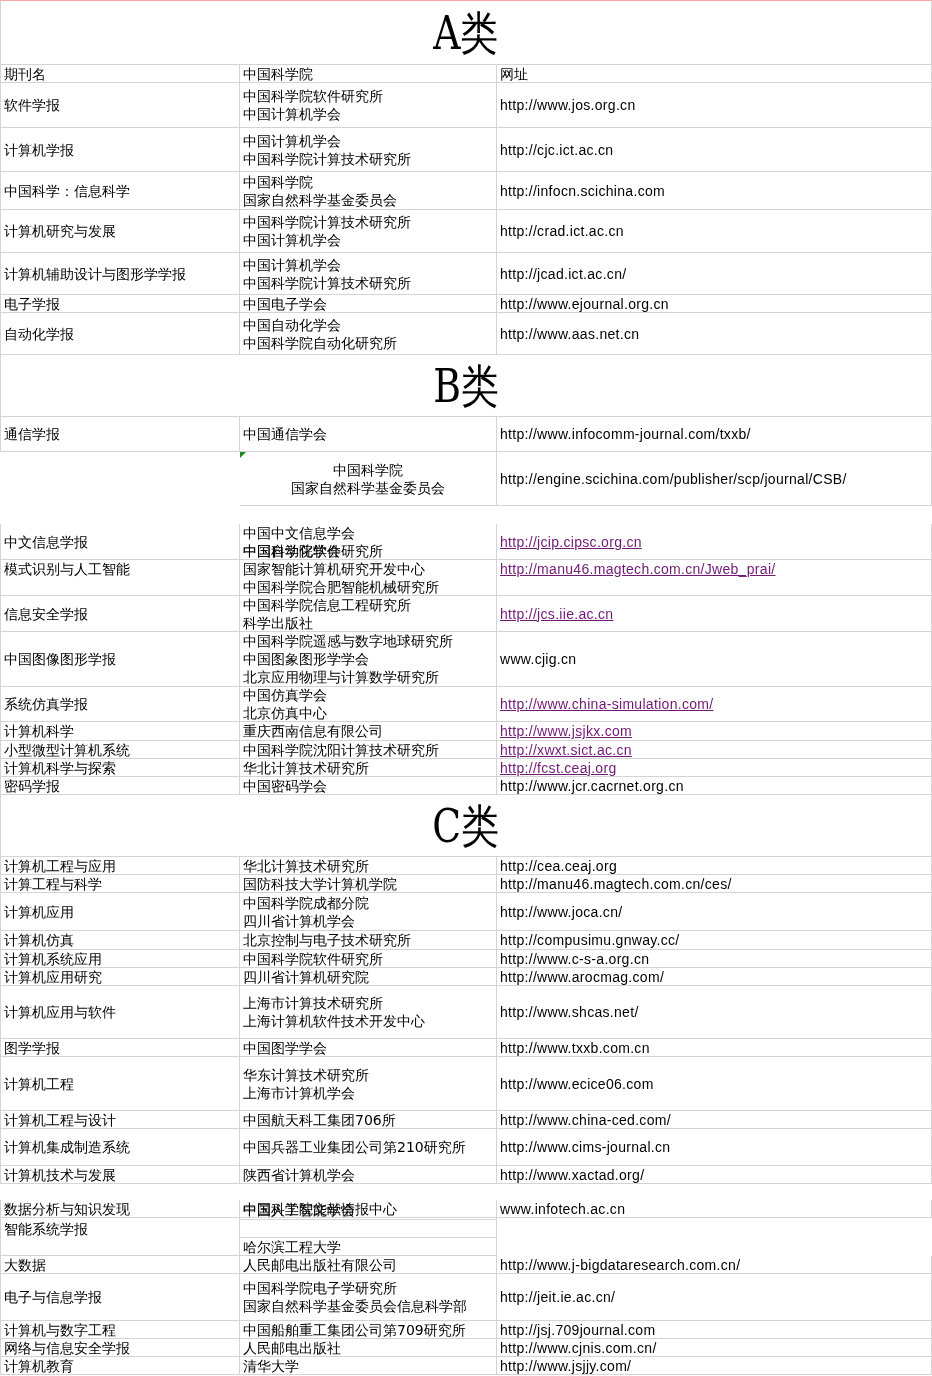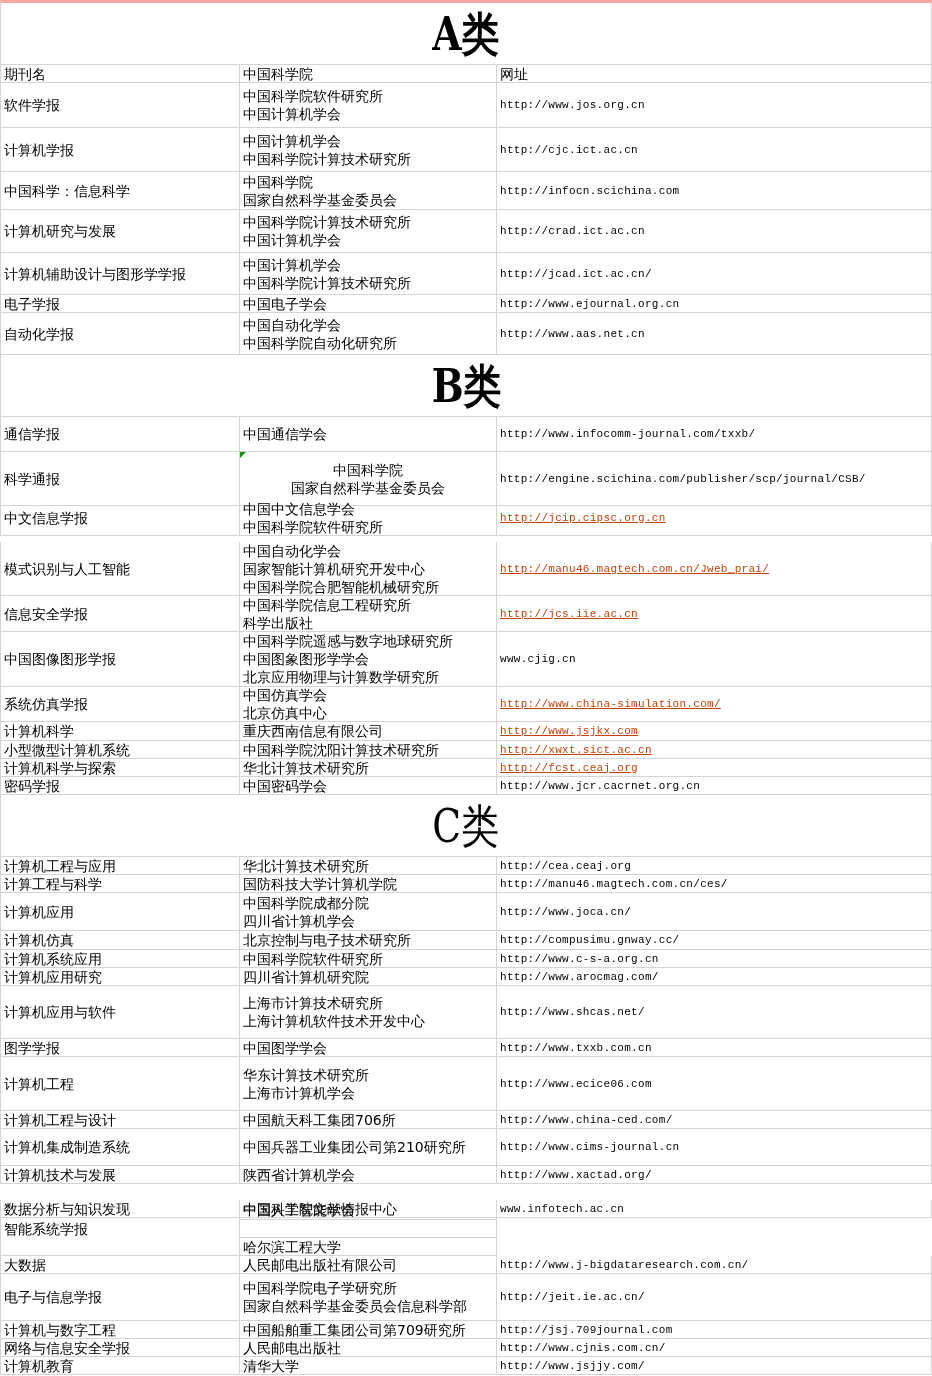--- a/index.html
+++ b/index.html
@@ -8,27 +8,27 @@
   #sheet { position: absolute; left: 0; top: 0; width: 932px; }
   .row { position: absolute; left: 0; width: 932px; box-sizing: border-box; }
   .cell { position: absolute; top: 0; bottom: 0; box-sizing: border-box;
           border-right: 1px solid #d4d4d4; border-bottom: 1px solid #d4d4d4;
           display: flex; flex-direction: column; justify-content: center;
           font-size: 14px; line-height: 18px; white-space: nowrap; overflow: hidden; }
   .c1 { left: 0; width: 240px; padding-left: 3px; border-left: 1px solid #d4d4d4; }
   .c2 { left: 240px; width: 257px; padding-left: 3px; }
   .c3 { left: 497px; width: 435px; padding-left: 3px; }
   .c2.center { align-items: center; padding-left: 0; }
-  .url { font-family: Liberation Mono, monospace; font-size: 11px; letter-spacing: 0.3px; }
-  .url.link { color: #c2410c; text-decoration: underline; }
+  .url { font-family: Liberation Sans, sans-serif; font-size: 14px; letter-spacing: 0.3px; }
+  .url.link { color: #701a75; text-decoration: underline; }
   .title-row .cell { left: 0; width: 932px; align-items: center; justify-content: center;
                      border-left: 1px solid #d4d4d4; }
   .title-text { font-family: "DejaVu Serif", "Liberation Serif", serif; font-size: 46px;
                 line-height: 50px; transform: scaleX(0.82); }
-  .top-border { border-top: 3px solid #fca5a5; font-weight: bold; }
+  .top-border { border-top: 1px solid #fca5a5; }
   .sub { position: absolute; left: 0; right: 0; box-sizing: border-box; padding-left: 3px;
          border-bottom: 1px solid #d4d4d4; height: 18px; line-height: 18px; }
   .comment-mark { position: absolute; left: 0; top: 0; width: 0; height: 0;
                   border-top: 6px solid #1a8a1a; border-right: 6px solid transparent; }
 </style>
 </head>
 <body>
 
 <div id="sheet">
     <div class="row title-row" style="top: 0px; height: 65px;">
@@ -123,50 +123,47 @@
         <span>自动化学报</span>
       </div>
       <div class="cell c2">
         <div>中国自动化学会</div>
         <div>中国科学院自动化研究所</div>
       </div>
       <div class="cell c3">
         <span class="url">http://www.aas.net.cn</span>
       </div>
     </div>
-    <div class="row title-row" style="top: 355px; height: 62px; font-weight: bold;">
+    <div class="row title-row" style="top: 355px; height: 62px;">
       <div class="cell">
         <span class="title-text">B类</span>
       </div>
     </div>
     <div class="row" style="top: 417px; height: 35px;">
       <div class="cell c1">
         <span>通信学报</span>
       </div>
       <div class="cell c2">
         <div>中国通信学会</div>
       </div>
       <div class="cell c3">
         <span class="url">http://www.infocomm-journal.com/txxb/</span>
       </div>
     </div>
     <div class="row" style="top: 452px; height: 54px;">
-      <div class="cell c1">
-        <span>科学通报</span>
-      </div>
       <div class="cell c2 center">
         <span class="comment-mark"></span>
         <div>中国科学院</div>
         <div>国家自然科学基金委员会</div>
       </div>
       <div class="cell c3">
         <span class="url">http://engine.scichina.com/publisher/scp/journal/CSB/</span>
       </div>
     </div>
-    <div class="row" style="top: 500px; height: 36px;">
+    <div class="row" style="top: 524px; height: 36px;">
       <div class="cell c1">
         <span>中文信息学报</span>
       </div>
       <div class="cell c2">
         <div>中国中文信息学会</div>
         <div>中国科学院软件研究所</div>
       </div>
       <div class="cell c3">
         <span class="url link">http://jcip.cipsc.org.cn</span>
       </div>

